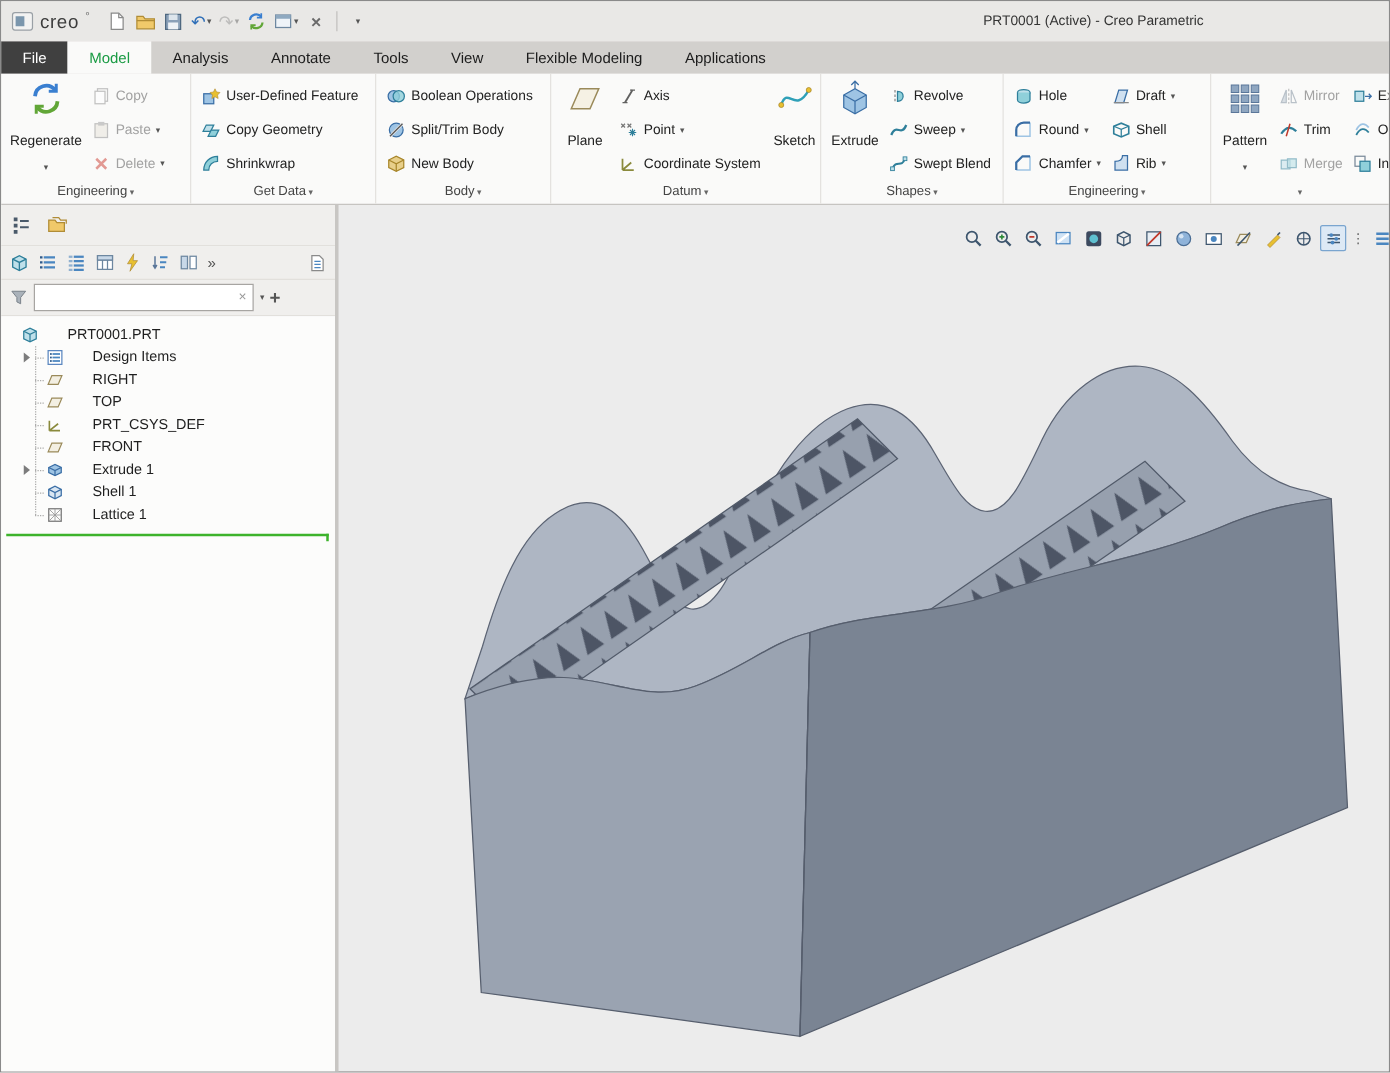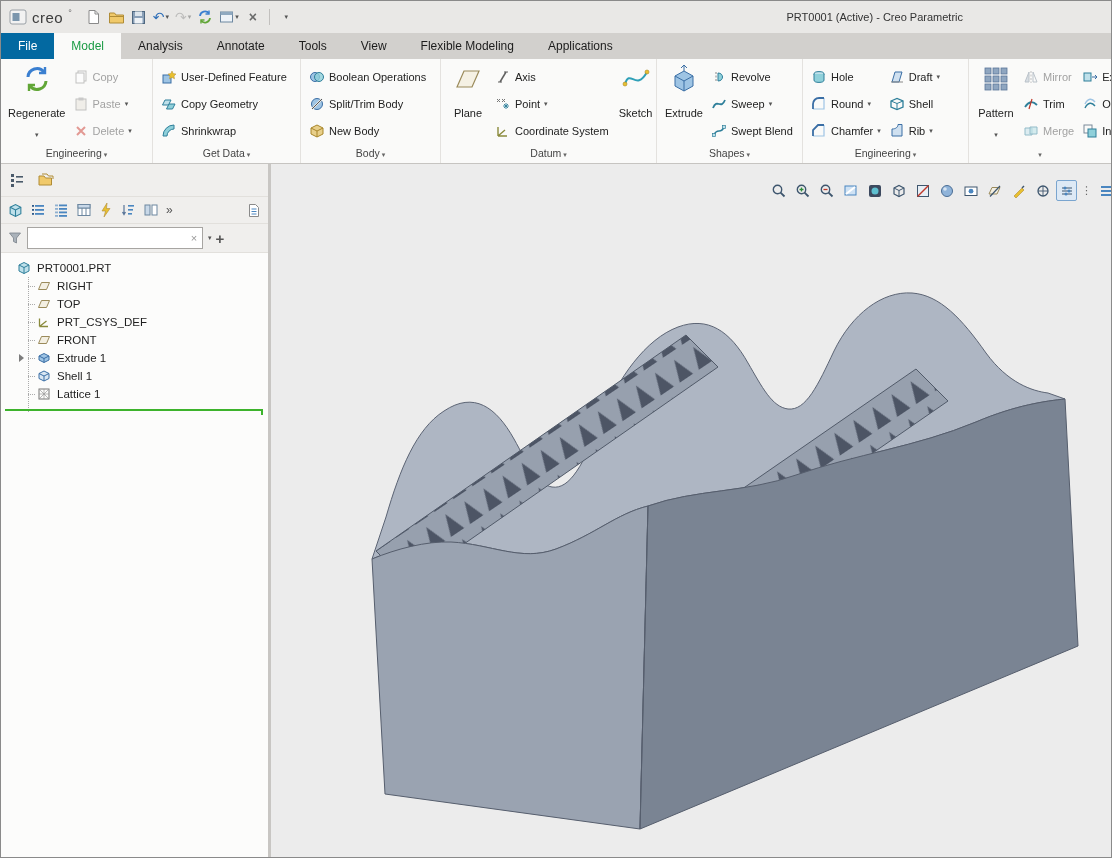--- a/index.html
+++ b/index.html
@@ -16,21 +16,21 @@
 .qbtn.dis{opacity:.45}
 .uarr{font-size:14px;color:#2f6fb8;line-height:1}
 .uarr.gray{color:#8a8a8a}
 .xglyph{font-size:14px;color:#6a6a6a;font-weight:bold;line-height:1}
 .dd8{font-size:7px;color:#555;margin-left:1px}
 .qsep{width:1px;height:16px;background:#c2c0be;margin:0 4px}
 .wtitle{position:absolute;right:148px;top:0;line-height:32px;font-size:11px;color:#333;white-space:nowrap}
 
 .tabstrip{height:26px;flex:none;display:flex;background:#d2d0cd}
 .tab{padding:0 17px;font-size:12px;line-height:26px;color:#1c1c1c;cursor:default;white-space:nowrap}
-.tab.file{background:#0369a1;color:#fff}
+.tab.file{background:#404040;color:#fff}
 .tab.active{background:#fafaf9;color:#1a9b44}
 
 .ribbon{height:105px;flex:none;display:flex;background:#fafaf9;border-bottom:1px solid #c6c4c1;overflow:hidden}
 .rgroup{display:flex;flex-direction:column;border-right:1px solid #e4e2df;flex:none}
 .rgroup.last{flex:1;border-right:none;overflow:hidden}
 .gbody{flex:1;display:flex;align-items:flex-start;padding:3px 4px 0}
 .gfoot{height:17px;font-size:10.5px;color:#444;text-align:center;line-height:15px;cursor:default}
 .gfoot::after{content:" ▾";font-size:7px;color:#666}
 .bigbtn{display:flex;flex-direction:column;align-items:center;padding:2px 3px 0;min-width:46px;font-size:11px;color:#222;gap:13px;cursor:default}
 .blabel{white-space:nowrap}
@@ -46,21 +46,21 @@
 .ttools1{height:33px;background:#f0efed;display:flex;align-items:center;gap:12px;padding:0 8px;border-bottom:1px solid #e2e0dc;flex:none}
 .ttools2{height:27px;background:#f0efed;display:flex;align-items:center;gap:7px;padding:0 7px;border-bottom:1px solid #e2e0dc;flex:none}
 .tsearch{height:29px;background:#f0efed;display:flex;align-items:center;gap:4px;padding:0 6px;border-bottom:1px solid #e2e0dc;flex:none}
 .searchbox{flex:0 0 176px;height:22px;background:#fff;border:1px solid #a7a5a2;display:flex;align-items:center}
 .searchbox input{flex:1;border:none;outline:none;height:18px;font-size:11px;padding:0 4px;font-family:inherit;min-width:0}
 .clearx{width:16px;color:#999;font-size:11px;text-align:center;cursor:default}
 .chev{font-size:12px;color:#555;letter-spacing:-1px}
 .plus{font-size:15px;color:#555;font-weight:bold;line-height:1}
 .tree{flex:1;padding-top:6px;position:relative;background:#fcfcfb}
 .tree::before{content:"";position:absolute;left:27px;top:24px;height:135px;border-left:1px dotted #ababab}
-.trow{display:flex;align-items:center;height:18px;font-size:11.5px;color:#1f1f1f;gap:6px;padding-left:36px;position:relative;cursor:default}
+.trow{display:flex;align-items:center;height:18px;font-size:11.5px;color:#1f1f1f;gap:23px;padding-left:36px;position:relative;cursor:default}
 .trow.root{padding-left:16px}
 .trow:not(.root)::before{content:"";position:absolute;left:27px;top:9px;width:7px;border-top:1px dotted #ababab}
 .tarrow{position:absolute;left:18px;top:5px;width:0;height:0;border-left:5px solid #7c7c7c;border-top:4px solid transparent;border-bottom:4px solid transparent}
 .insertline{margin:6px 0 0 4px;height:2px;background:#3db32c;position:relative;width:258px}
 .insertline::after{content:"";position:absolute;right:0;top:0;width:2px;height:6px;background:#3db32c}
 
 .viewport{flex:1;position:relative;background:#ececec;overflow:hidden}
 .gtools{position:absolute;top:16px;right:-6px;display:flex;align-items:center;gap:3px}
 .gbtn{width:21px;height:21px;display:flex;align-items:center;justify-content:center;border-radius:2px;cursor:default}
 .gbtn.hl{border:1px solid #7aa5cf;background:#dde9f5}
@@ -564,20 +564,37 @@
       </div>
       <div class="tree">
         <div class="trow root">
           <svg width="14" height="14" viewBox="0 0 14 14">
               <path d="M2,4 L7,1.5 L12,4 L12,10 L7,12.5 L2,10 Z" fill="#bfe0ea" stroke="#2e7f9a"></path>
               <path d="M2,4 L7,6.5 L12,4 M7,6.5 L7,12.5" fill="none" stroke="#2e7f9a"></path>
             </svg>
           <span>PRT0001.PRT</span>
         </div>
         <div class="trow">
+          <span class="tarrow"></span>
+          <svg width="14" height="14" viewBox="0 0 14 14">
+              <rect x="1.5" y="1.5" width="11" height="11" fill="#fff" stroke="#5b87c0"></rect>
+              <g fill="#4a86c0">
+                <rect x="5" y="3.5" width="6" height="1.4"></rect>
+                <rect x="5" y="6.3" width="6" height="1.4"></rect>
+                <rect x="5" y="9.1" width="6" height="1.4"></rect>
+              </g>
+              <g fill="#2e5a8a">
+                <rect x="3" y="3.5" width="1.4" height="1.4"></rect>
+                <rect x="3" y="6.3" width="1.4" height="1.4"></rect>
+                <rect x="3" y="9.1" width="1.4" height="1.4"></rect>
+              </g>
+            </svg>
+          <span>Design Items</span>
+        </div>
+        <div class="trow">
           <svg width="14" height="14" viewBox="0 0 14 14">
               <path d="M1.5,10.5 L4.5,3.5 H12.5 L9.5,10.5 Z" fill="#f3efe2" stroke="#9a8a5a"></path>
             </svg>
           <span>RIGHT</span>
         </div>
         <div class="trow">
           <svg width="14" height="14" viewBox="0 0 14 14">
               <path d="M1.5,10.5 L4.5,3.5 H12.5 L9.5,10.5 Z" fill="#f3efe2" stroke="#9a8a5a"></path>
             </svg>
           <span>TOP</span>

